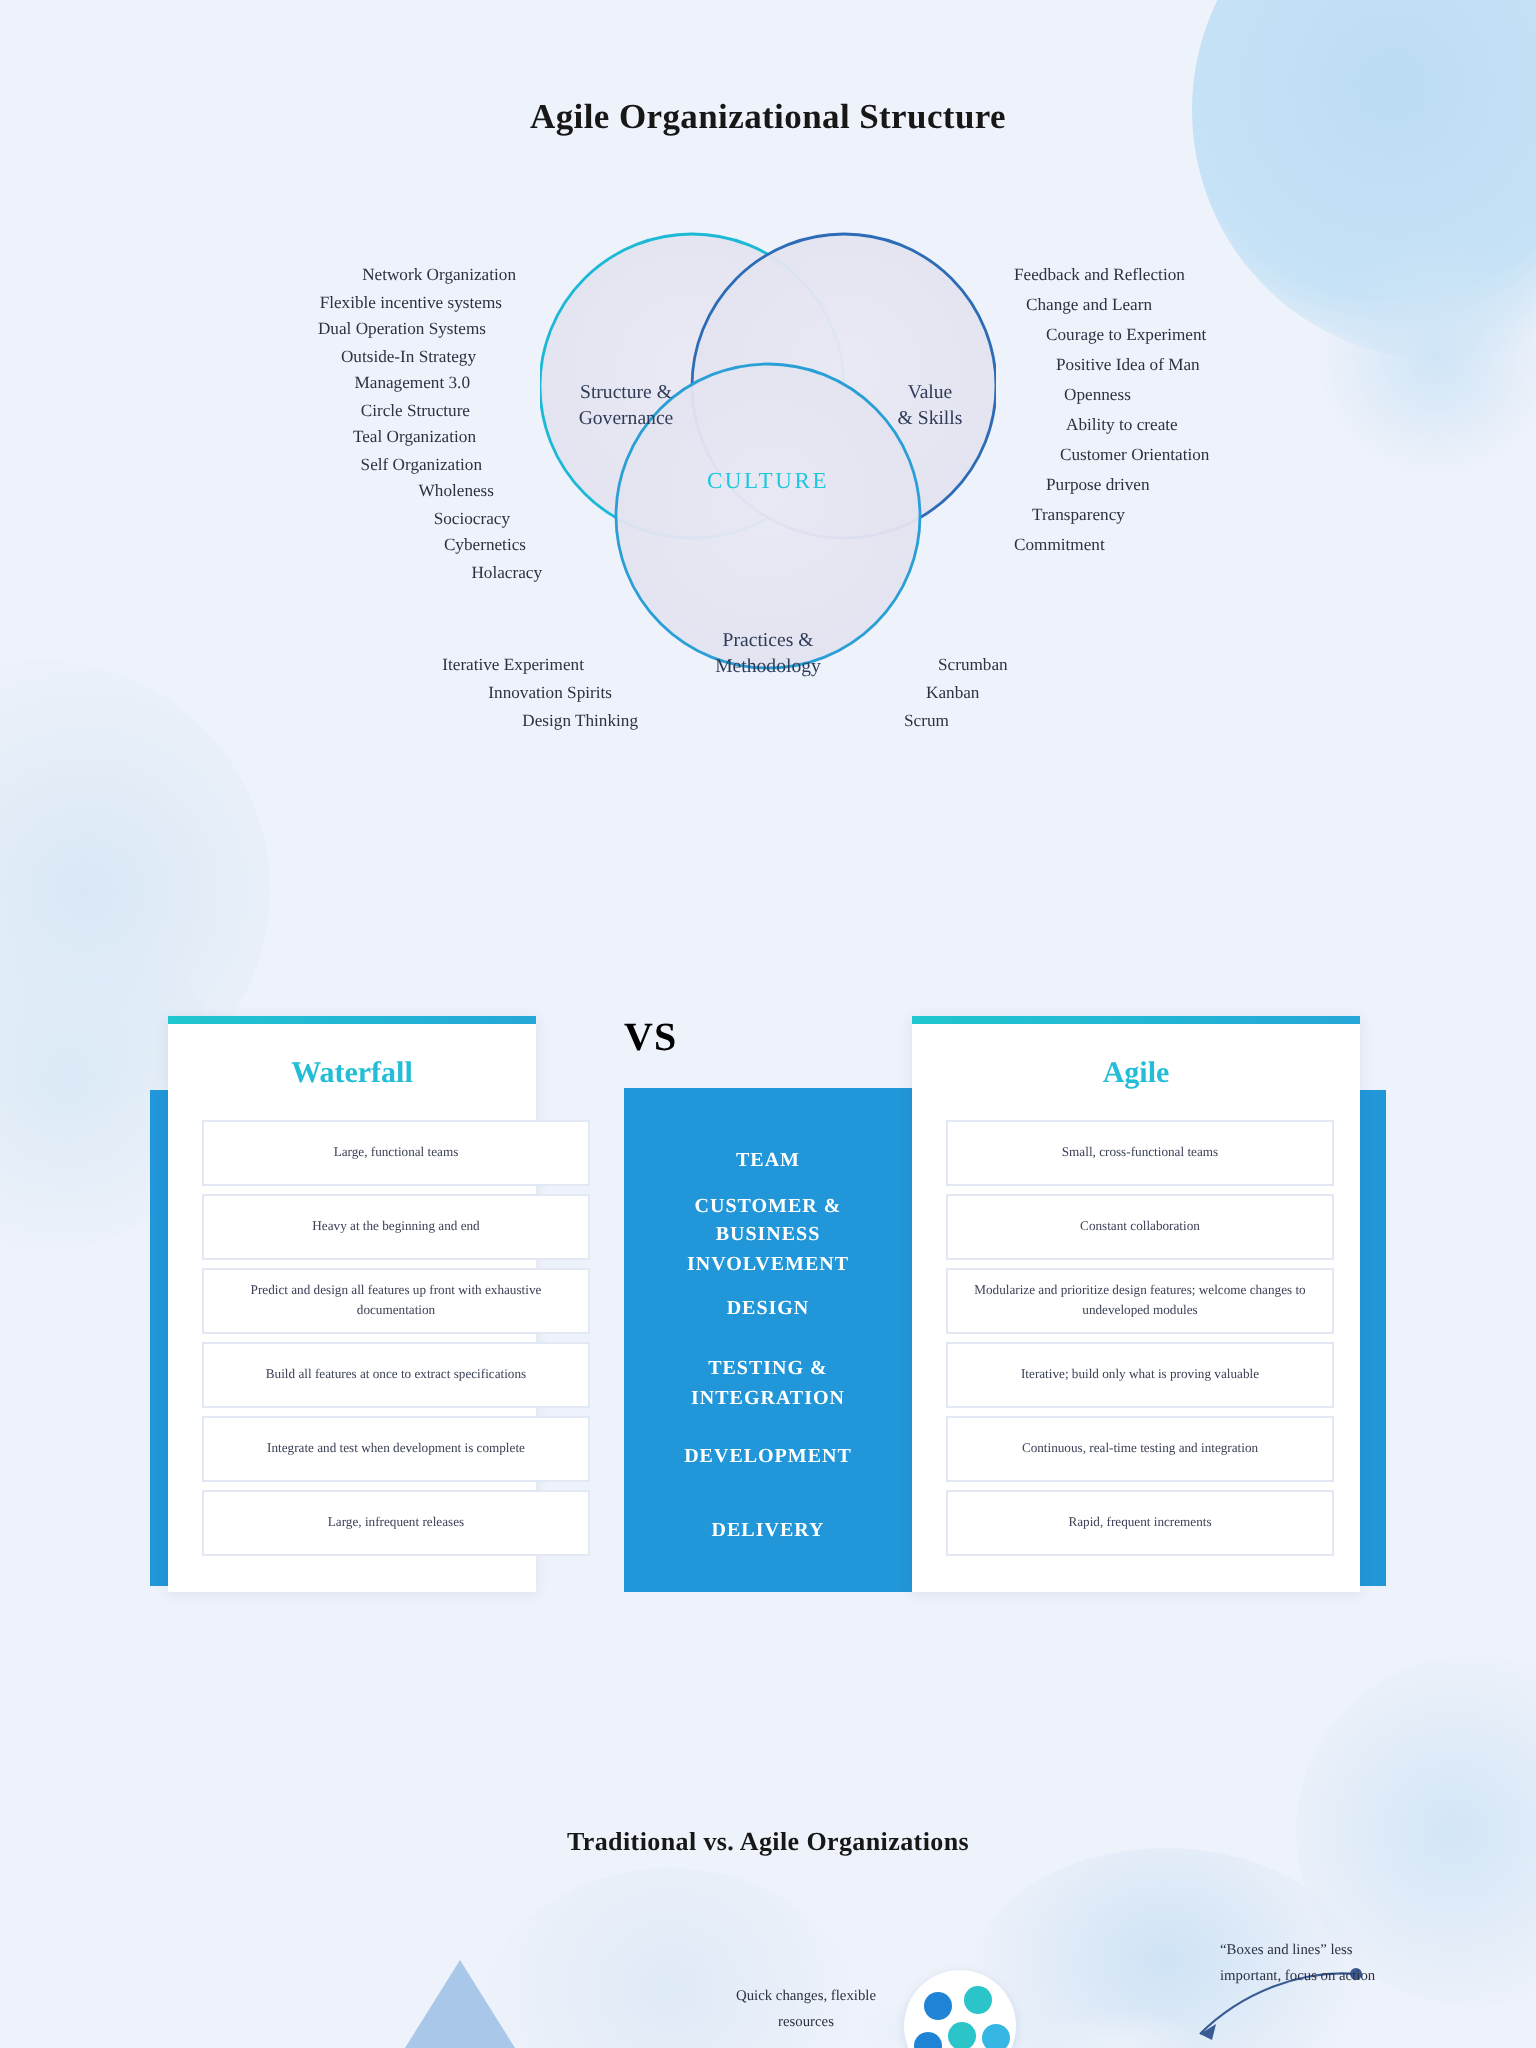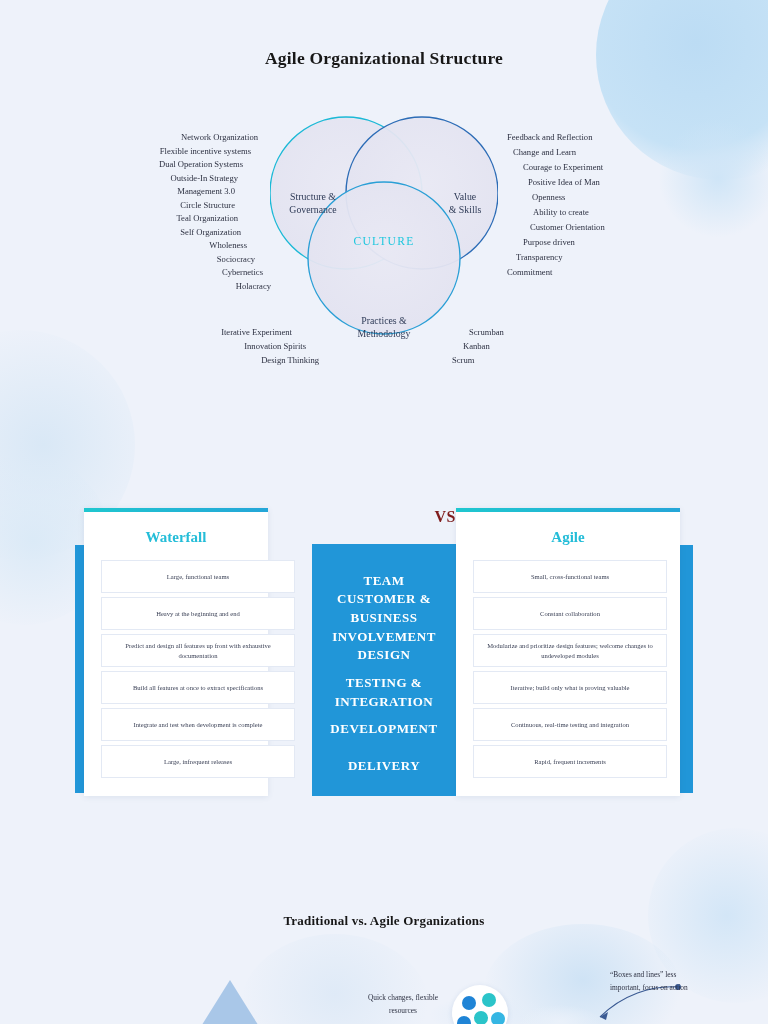--- a/index.html
+++ b/index.html
@@ -129,32 +129,32 @@
   }
 
   
   #card-mid {
     position: absolute; left: 312px; top: 36px;
     width: 144px; height: 252px;
     background: #2196d8;
   }
   #vs-label {
     position: absolute; left: 312px; top: 0px; width: 144px;
-    text-align: right;
-    font-size: 16px; font-weight: bold;
-    color: #7f1d1d;
+    text-align: left;
+    font-size: 20px; font-weight: bold;
+    color: #000000;
     letter-spacing: .5px;
   }
   .mid-list { position: absolute; left: 0; top: 19px; width: 144px; }
   .mid-item {
     height: 37px;
     display: flex; align-items: center; justify-content: center;
     text-align: center;
     color: #ffffff;
-    font-size: 13px;
+    font-size: 10px;
     font-weight: bold;
     letter-spacing: .5px;
     line-height: 1.45;
     padding: 0 8px;
   }
 
   
   #bottom-art { position: absolute; left: 0; top: 955px; width: 768px; height: 69px; }
   #tri {
     position: absolute; left: 190px; top: 25px;

